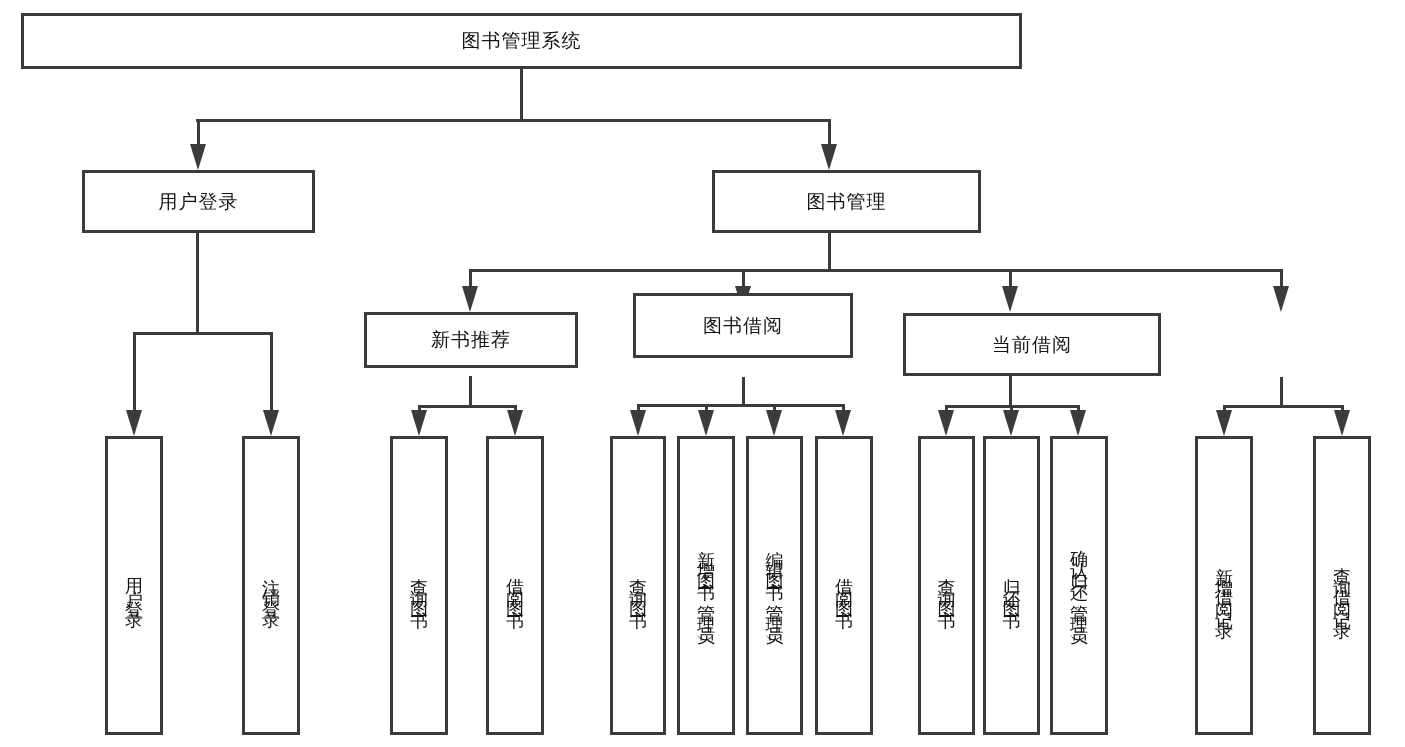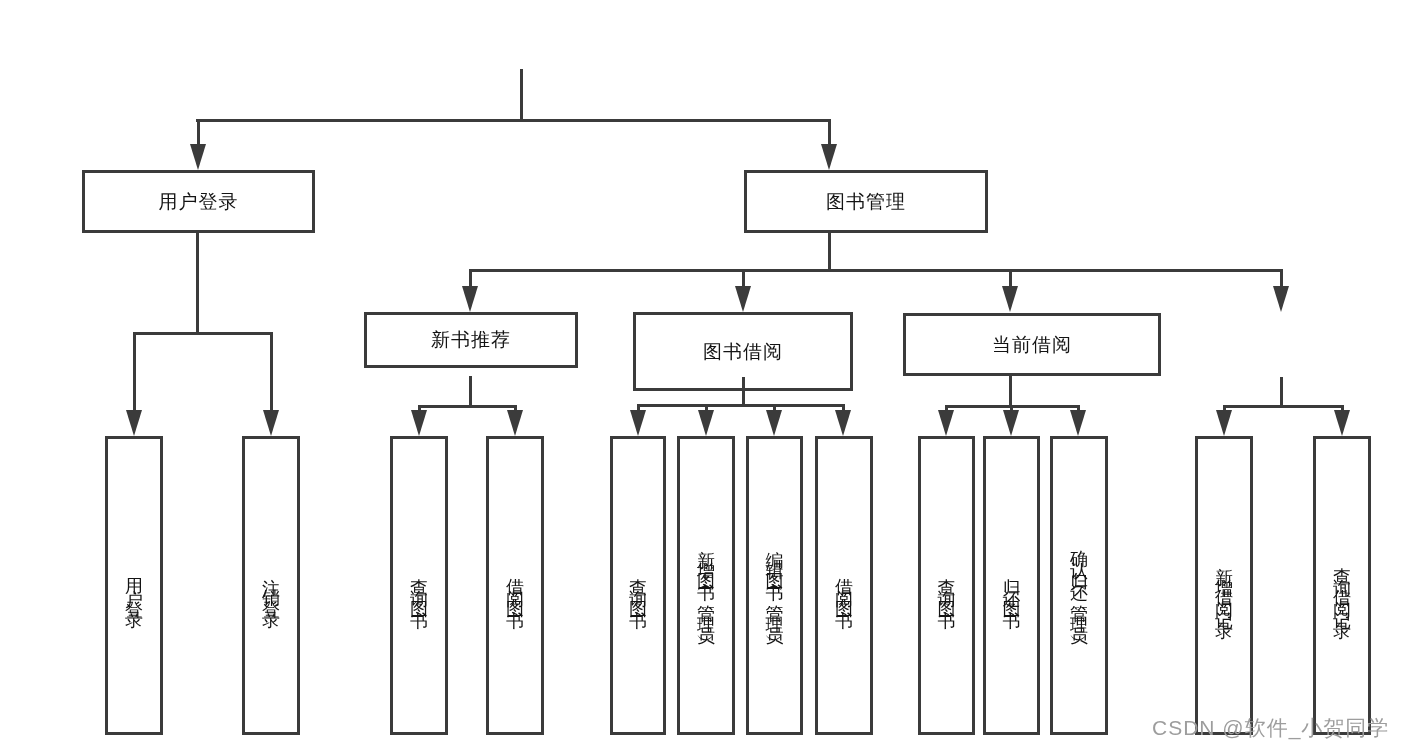--- a/index.html
+++ b/index.html
@@ -71,32 +71,35 @@
     letter-spacing:1px;
     white-space:nowrap;
     z-index:5;
   }
 </style>
 </head>
 <body>
 
 <div class="canvas">
 
+  <div class="box" style="left:21px;top:13px;width:1001px;height:56px">
+    <span class="hlabel">图书管理系统</span>
+  </div>
 
   <div class="vline" style="left:520px;top:69px;height:53px"></div>
   <div class="hline" style="left:196px;top:119px;width:635px"></div>
   <div class="vline" style="left:197px;top:119px;height:28px"></div>
   <div class="arrow" style="left:190px;top:144px"></div>
   <div class="vline" style="left:828px;top:119px;height:28px"></div>
   <div class="arrow" style="left:821px;top:144px"></div>
 
   <div class="box" style="left:82px;top:170px;width:233px;height:63px">
     <span class="hlabel">用户登录</span>
   </div>
-  <div class="box" style="left:744px;top:170px;width:244px;height:63px">
+  <div class="box" style="left:712px;top:170px;width:269px;height:63px">
     <span class="hlabel">图书管理</span>
   </div>
 
   <div class="vline" style="left:196px;top:233px;height:102px"></div>
   <div class="hline" style="left:133px;top:332px;width:140px"></div>
   <div class="vline" style="left:133px;top:332px;height:80px"></div>
   <div class="arrow" style="left:126px;top:410px"></div>
   <div class="vline" style="left:270px;top:332px;height:80px"></div>
   <div class="arrow" style="left:263px;top:410px"></div>
 
@@ -107,21 +110,21 @@
   <div class="vline" style="left:742px;top:269px;height:19px"></div>
   <div class="arrow" style="left:735px;top:286px"></div>
   <div class="vline" style="left:1009px;top:269px;height:19px"></div>
   <div class="arrow" style="left:1002px;top:286px"></div>
   <div class="vline" style="left:1280px;top:269px;height:19px"></div>
   <div class="arrow" style="left:1273px;top:286px"></div>
 
   <div class="box" style="left:364px;top:312px;width:214px;height:56px">
     <span class="hlabel">新书推荐</span>
   </div>
-  <div class="box" style="left:633px;top:312px;width:220px;height:79px">
+  <div class="box" style="left:633px;top:293px;width:220px;height:65px">
     <span class="hlabel">图书借阅</span>
   </div>
   <div class="box" style="left:903px;top:313px;width:258px;height:63px">
     <span class="hlabel">当前借阅</span>
   </div>
 
   <div class="vline" style="left:469px;top:376px;height:32px"></div>
   <div class="hline" style="left:418px;top:405px;width:99px"></div>
   <div class="vline" style="left:418px;top:405px;height:8px"></div>
   <div class="arrow" style="left:411px;top:410px"></div>
@@ -192,15 +195,14 @@
     <span class="vtext">确认归还（管理员）</span>
   </div>
 
   <div class="leaf" style="left:1195px">
     <span class="vtext">新增借阅记录</span>
   </div>
   <div class="leaf" style="left:1313px">
     <span class="vtext">查询借阅记录</span>
   </div>
 
-  <div class="watermark">CSDN @软件_小贺同学</div>
 
 </div>
 
 </body></html>

